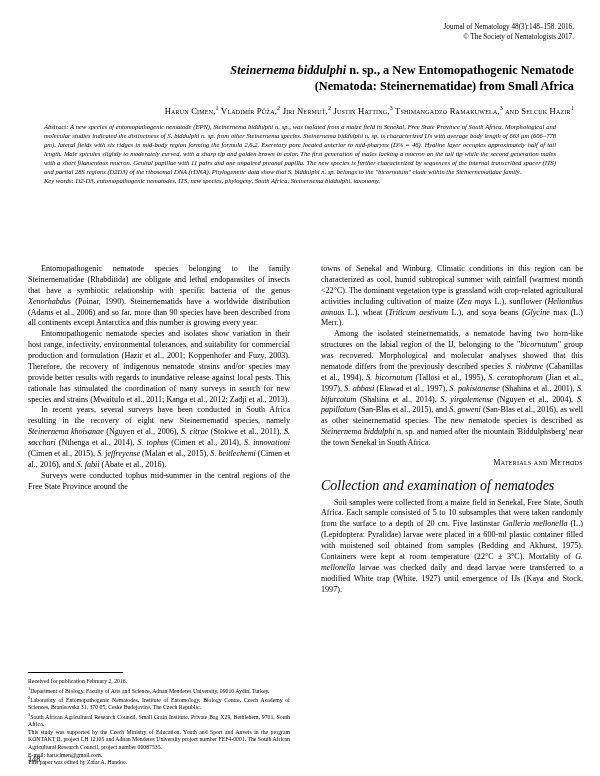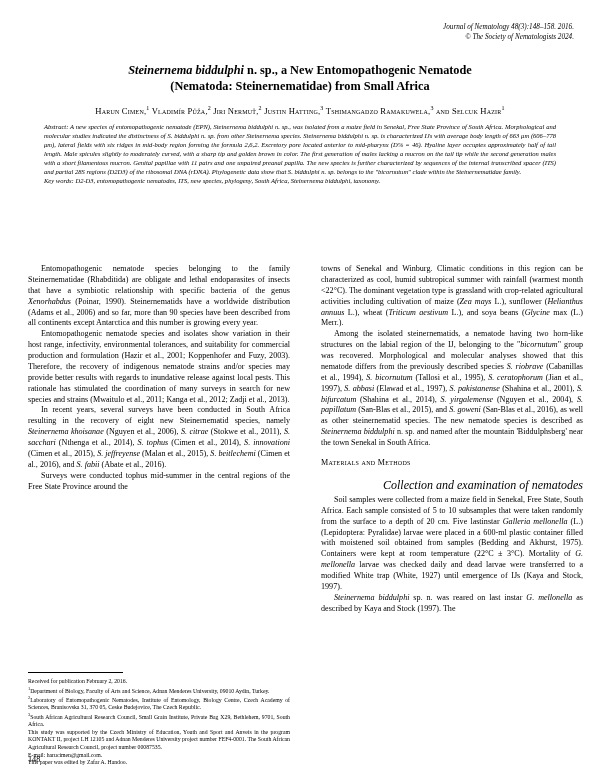--- a/index.html
+++ b/index.html
@@ -25,31 +25,30 @@
 
   
   .journal-header {
     position: absolute;
     top: 22px;
     right: 26px;
     text-align: right;
     font-size: 7.2px;
     line-height: 1.45;
     font-family: "Liberation Serif", serif;
-    font-style: italic;
   }
   .journal-header div { white-space: nowrap; }
 
   
   .title-block {
     position: absolute;
     top: 62px;
     left: 26px;
     width: 548px;
-    text-align: center;
+    text-align: right;
   }
   .paper-title {
     font-size: 12.3px;
     font-weight: bold;
     line-height: 1.32;
     margin: 0;
   }
   .paper-title em { font-style: italic; }
 
   .authors {
@@ -99,31 +98,31 @@
   .col-left  { left: 28px; }
   .col-right { left: 321px; }
   .col p {
     margin: 0;
     text-indent: 13px;
   }
   .col p.noindent { text-indent: 0; }
   .col em { }
 
   .section-head {
-    text-align: left;
+    text-align: right;
     font-variant: small-caps;
     font-size: 8.1px;
     letter-spacing: 0.3px;
     margin: 9px 0 3px 0;
   }
   .subsection-head {
     font-style: italic;
-    font-size: 12px;
+    font-size: 14px;
     margin: 8px 0 2px 0;
-    text-align: right;
+    text-align: left;
   }
 
   
   .footnote-rule {
     position: absolute;
     left: 28px;
     top: 672px;
     width: 95px;
     height: 0;
     border-top: 0.6px solid #000;
@@ -147,21 +146,21 @@
     font-size: 8.2px;
   }
 </style>
 </head>
 <body>
 
 <div class="page">
 
   <div class="journal-header">
     <div>Journal of Nematology 48(3):148–158. 2016.</div>
-    <div>© The Society of Nematologists 2024.</div>
+    <div>© The Society of Nematologists 2017.</div>
   </div>
 
   <div class="title-block">
     <h1 class="paper-title">
       <em>Steinernema biddulphi</em><span> n. sp., a New Entomopathogenic Nematode</span><br>
       <span>(Nematoda: Steinernematidae) from Small Africa</span>
     </h1>
     <div class="authors">Harun Cimen,<sup>1</sup> Vladimír Půža,<sup>2</sup> Jiri Nermuť,<sup>2</sup> Justin Hatting,<sup>3</sup> Tshimangadzo Ramakuwela,<sup>3</sup> and Selcuk Hazir<sup>1</sup></div>
   </div>
 
@@ -176,21 +175,20 @@
     <p>In recent years, several surveys have been conducted in South Africa resulting in the recovery of eight new Steinernematid species, namely <em>Steinernema khoisanae</em> (Nguyen et al., 2006), <em>S. citrae</em> (Stokwe et al., 2011), <em>S. sacchari</em> (Nthenga et al., 2014), <em>S. tophus</em> (Cimen et al., 2014), <em>S. innovationi</em> (Cimen et al., 2015), <em>S. jeffreyense</em> (Malan et al., 2015), <em>S. beitlechemi</em> (Cimen et al., 2016), and <em>S. fabii</em> (Abate et al., 2016).</p>
     <p>Surveys were conducted tophus mid-summer in the central regions of the Free State Province around the</p>
   </div>
 
   <div class="col col-right">
     <p class="noindent">towns of Senekal and Winburg. Climatic conditions in this region can be characterized as cool, humid subtropical summer with rainfall (warmest month &lt;22°C). The dominant vegetation type is grassland with crop-related agricultural activities including cultivation of maize (<em>Zea mays</em> L.), sunflower (<em>Helianthus annuus</em> L.), wheat (<em>Triticum aestivum</em> L.), and soya beans (<em>Glycine</em> max (L.) Merr.).</p>
     <p>Among the isolated steinernematids, a nematode having two horn-like structures on the labial region of the IJ, belonging to the "<em>bicornutum</em>" group was recovered. Morphological and molecular analyses showed that this nematode differs from the previously described species <em>S. riobrave</em> (Cabanillas et al., 1994), <em>S. <em>bicornutum</em></em> (Tallosi et al., 1995), <em>S. ceratophorum</em> (Jian et al., 1997), <em>S. abbasi</em> (Elawad et al., 1997), <em>S. pakistanense</em> (Shahina et al., 2001), <em>S. bifurcatum</em> (Shahina et al., 2014), <em>S. yirgalemense</em> (Nguyen et al., 2004), <em>S. papillatum</em> (San-Blas et al., 2015), and <em>S. goweni</em> (San-Blas et al., 2016), as well as other steinernematid species. The new nematode species is described as <em>Steinernema biddulphi</em> n. sp. and named after the mountain 'Biddulphsberg' near the town Senekal in South Africa.</p>
     <div class="section-head">Materials and Methods</div>
     <div class="subsection-head">Collection and examination of nematodes</div>
     <p>Soil samples were collected from a maize field in Senekal, Free State, South Africa. Each sample consisted of 5 to 10 subsamples that were taken randomly from the surface to a depth of 20 cm. Five lastinstar <em>Galleria mellonella</em> (L.) (Lepidoptera: Pyralidae) larvae were placed in a 600-ml plastic container filled with moistened soil obtained from samples (Bedding and Akhurst, 1975). Containers were kept at room temperature (22°C ± 3°C). Mortality of <em>G. mellonella</em> larvae was checked daily and dead larvae were transferred to a modified White trap (White, 1927) until emergence of IJs (Kaya and Stock, 1997).</p>
-    <p><em>Steinernema biddulphi</em> sp. n. was reared on last instar <em>G. mellonella</em> as described by Kaya and Stock (1997). The</p>
   </div>
 
   <div class="footnote-rule"></div>
   <div class="footnote">
     <p>Received for publication February 2, 2016.</p>
     <p><sup>1</sup>Department of Biology, Faculty of Arts and Science, Adnan Menderes University, 09010 Aydin, Turkey.</p>
     <p><sup>2</sup>Laboratory of Entomopathogenic Nematodes, Institute of Entomology, Biology Centre, Czech Academy of Sciences, Branisovska 31, 370 05, Ceske Budejovice, The Czech Republic.</p>
     <p><sup>3</sup>South African Agricultural Research Council, Small Grain Institute, Private Bag X29, Bethlehem, 9701, South Africa.</p>
     <p>This study was supported by the Czech Ministry of Education, Youth and Sport and Anveis in the program KONTAKT II, project LH 12105 and Adnan Menderes University project number FEF4-0001. The South African Agricultural Research Council, project number 00087535.</p>
     <p>E-mail: harucimen@gmail.com.</p>

